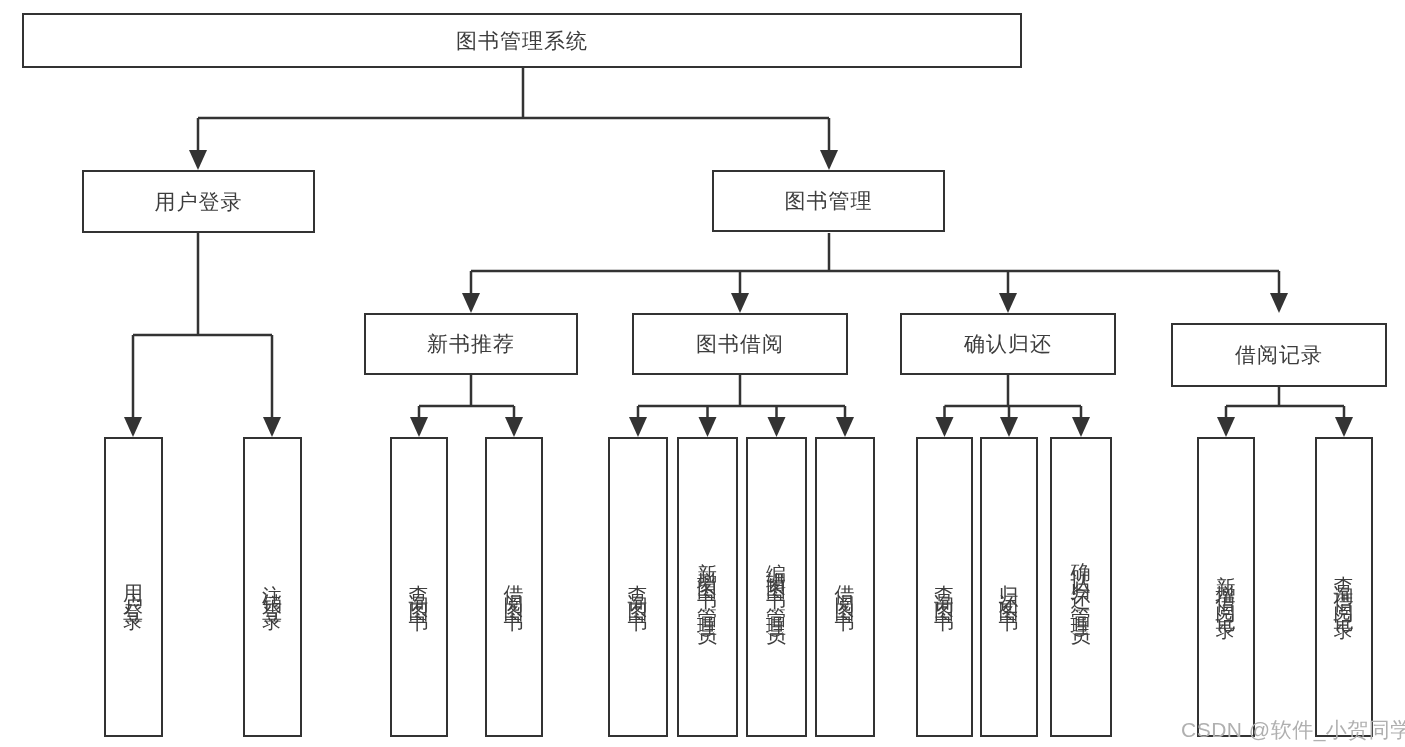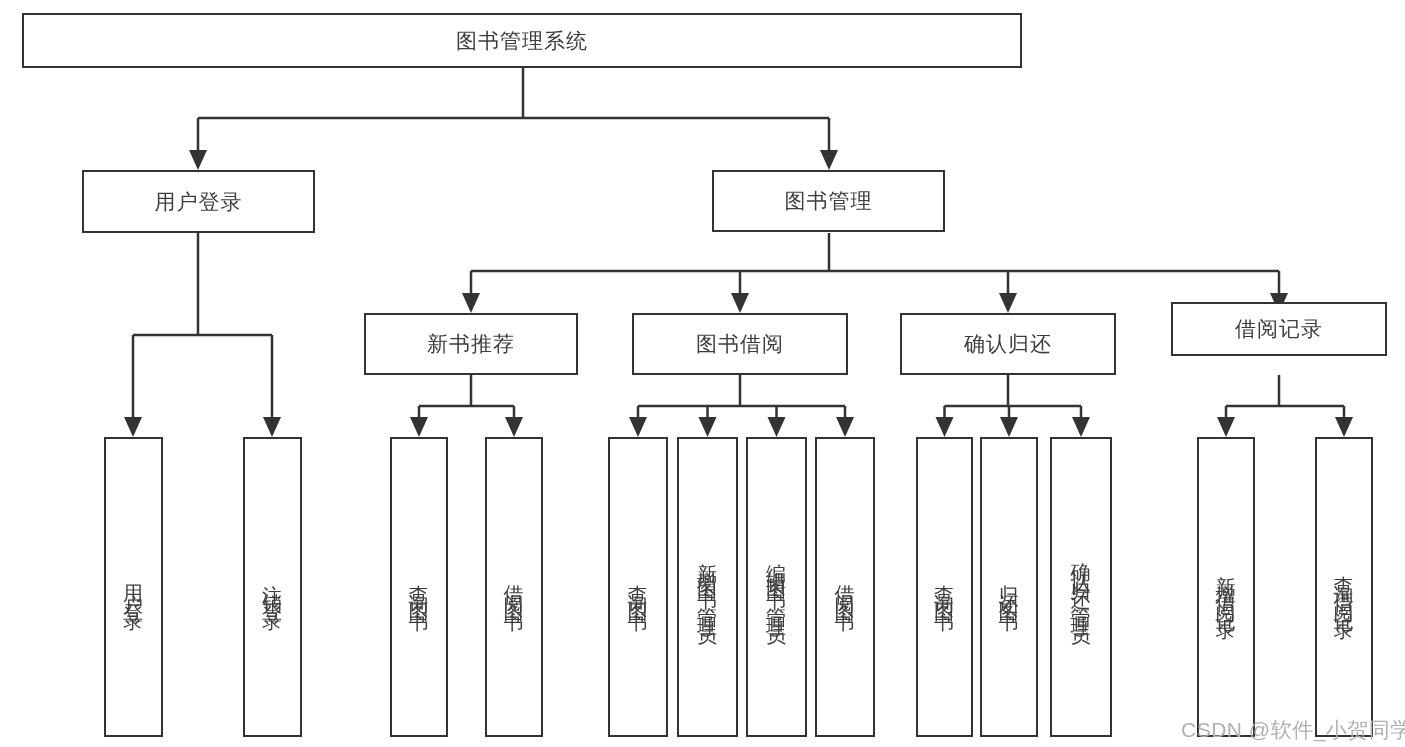--- a/index.html
+++ b/index.html
@@ -110,21 +110,21 @@
 
   <div class="hbox" style="left:364px;top:313px;width:214px;height:62px">
     <span>新书推荐</span>
   </div>
   <div class="hbox" style="left:632px;top:313px;width:216px;height:62px">
     <span>图书借阅</span>
   </div>
   <div class="hbox" style="left:900px;top:313px;width:216px;height:62px">
     <span>确认归还</span>
   </div>
-  <div class="hbox" style="left:1171px;top:302px;width:216px;height:54px">
+  <div class="hbox" style="left:1171px;top:323px;width:216px;height:64px">
     <span>借阅记录</span>
   </div>
 
   <div class="vbox" style="left:104px;width:59px">
     <span class="vtext">用户登录</span>
   </div>
   <div class="vbox" style="left:243px;width:59px">
     <span class="vtext">注销登录</span>
   </div>
 

